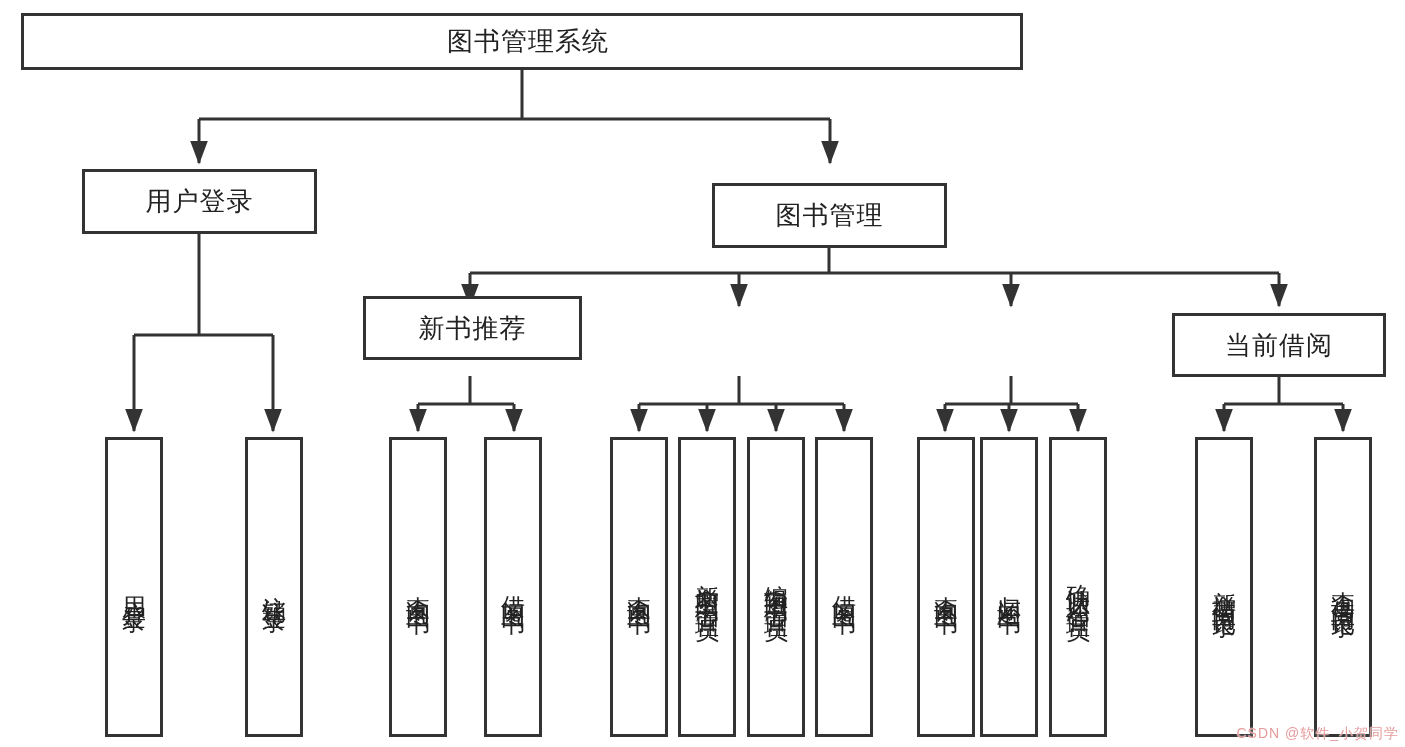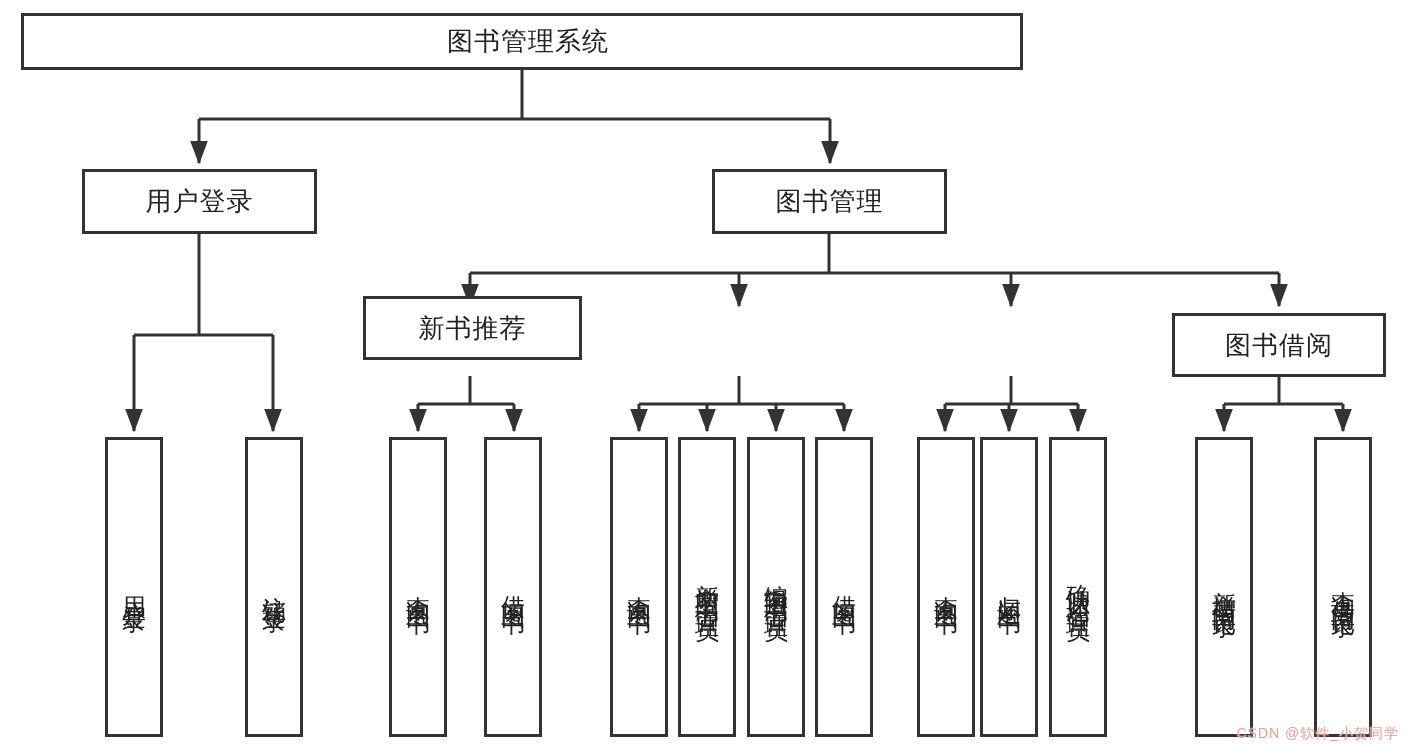--- a/index.html
+++ b/index.html
@@ -89,24 +89,24 @@
 
       <path d="M1279,376 L1279,404 M1224,404 L1343,404"></path>
       <path d="M1224,404 L1224,431" marker-end="url(#arrow)"></path>
       <path d="M1343,404 L1343,431" marker-end="url(#arrow)"></path>
     </g>
   </svg>
 
   <div class="box" style="left:21px;top:13px;width:1002px;height:57px;padding-left:12px;">图书管理系统</div>
 
   <div class="box" style="left:82px;top:169px;width:235px;height:65px;">用户登录</div>
-  <div class="box" style="left:712px;top:169px;width:235px;height:65px;">图书管理</div>
+  <div class="box" style="left:712px;top:183px;width:235px;height:65px;">图书管理</div>
 
   <div class="box" style="left:363px;top:296px;width:219px;height:64px;">新书推荐</div>
-  <div class="box" style="left:1172px;top:313px;width:214px;height:64px;">图书借阅</div>
+  <div class="box" style="left:1172px;top:313px;width:214px;height:64px;">当前借阅</div>
 
   <div class="vbox" style="left:105px;top:437px;width:58px;height:300px;">用户登录</div>
   <div class="vbox" style="left:245px;top:437px;width:58px;height:300px;">注销登录</div>
 
   <div class="vbox" style="left:389px;top:437px;width:58px;height:300px;">查询图书</div>
   <div class="vbox" style="left:484px;top:437px;width:58px;height:300px;">借阅图书</div>
 
   <div class="vbox" style="left:610px;top:437px;width:58px;height:300px;">查询图书</div>
   <div class="vbox" style="left:678px;top:437px;width:58px;height:300px;">新增图书（管理员）</div>
   <div class="vbox" style="left:747px;top:437px;width:58px;height:300px;">编辑图书（管理员）</div>

